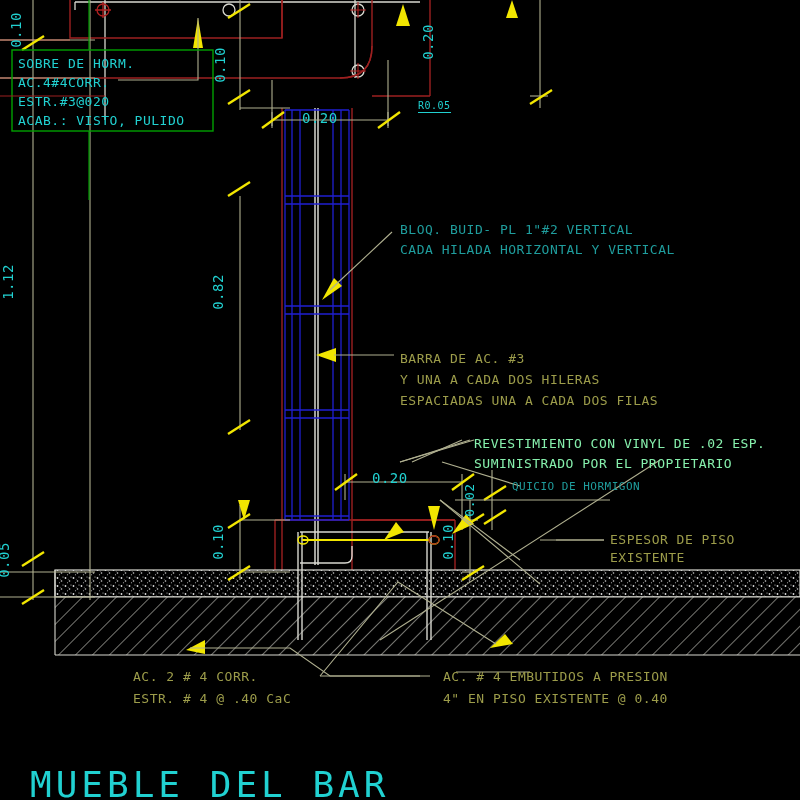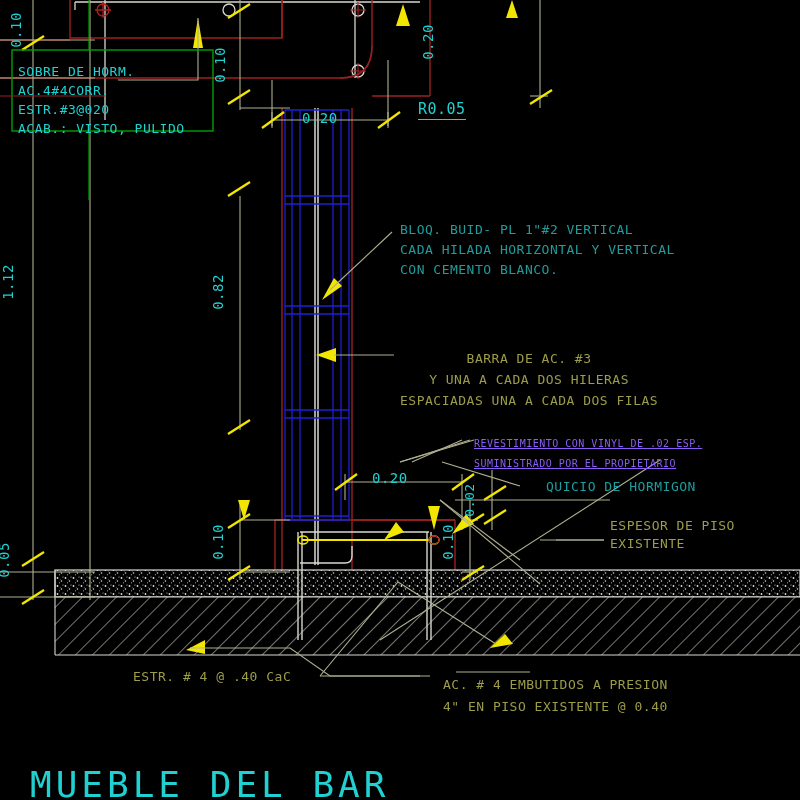--- a/index.html
+++ b/index.html
@@ -235,58 +235,58 @@
 
     <g stroke="#d8d8d0" fill="none" stroke-width="1.2">
       <path d="M 455 500 L 610 500" stroke="#b0b090"></path>
     </g>
 
     <g stroke="#9c2020" fill="none" stroke-width="1.2">
       <path d="M 0 96 L 105 96"></path>
     </g>
   </svg>
 
-  <div style="position:absolute;left:18px;top:54px;color:#21d1d1;font-size:13px;line-height:19px;margin-top:8px;" class="cad-text">
+  <div style="position:absolute;left:18px;top:54px;color:#21d1d1;font-size:13px;line-height:19px;" class="cad-text">
     <div>SOBRE DE HORM.</div>
     <div>AC.4#4CORR.</div>
     <div>ESTR.#3@020</div>
     <div>ACAB.: VISTO, PULIDO</div>
   </div>
 
   <div style="position:absolute;left:400px;top:220px;color:#1f9d9d;font-size:13px;line-height:20px;" class="cad-text">
     <div>BLOQ. BUID- PL 1"#2 VERTICAL</div>
     <div>CADA HILADA HORIZONTAL Y VERTICAL</div>
-    <div>CON CEMENTO BLANCO.</div>
-  </div>
-
-  <div style="position:absolute;left:400px;top:348px;color:#9c9c4a;font-size:13px;line-height:21px;text-align:center;" class="cad-text">
+  </div>
+
+  <div style="position:absolute;left:400px;top:348px;color:#9c9c4a;font-size:13px;line-height:21px;" class="cad-text">
     <div>BARRA DE AC. #3</div>
     <div>Y UNA A CADA DOS HILERAS</div>
     <div>ESPACIADAS UNA A CADA DOS FILAS</div>
   </div>
 
-  <div style="position:absolute;left:474px;top:434px;color:#8b5cf6;font-size:10px;line-height:20px;text-decoration:underline;" class="cad-text">
+  <div style="position:absolute;left:474px;top:434px;color:#86efac;font-size:13px;line-height:20px;" class="cad-text">
     <div>REVESTIMIENTO CON VINYL DE .02 ESP.</div>
     <div>SUMINISTRADO POR EL PROPIETARIO</div>
   </div>
 
-  <div style="position:absolute;left:546px;top:476px;color:#1f9d9d;font-size:13px;line-height:22px;" class="cad-text">
+  <div style="position:absolute;left:512px;top:476px;color:#1f9d9d;font-size:11px;line-height:22px;" class="cad-text">
     <div>QUICIO DE HORMIGON</div>
   </div>
 
-  <div style="position:absolute;left:610px;top:517px;color:#9c9c4a;font-size:13px;line-height:18px;" class="cad-text">
+  <div style="position:absolute;left:610px;top:531px;color:#9c9c4a;font-size:13px;line-height:18px;" class="cad-text">
     <div>ESPESOR DE PISO</div>
     <div>EXISTENTE</div>
   </div>
 
   <div style="position:absolute;left:133px;top:666px;color:#9c9c4a;font-size:13px;line-height:22px;" class="cad-text">
+    <div>AC. 2 # 4 CORR.</div>
     <div>ESTR. # 4 @ .40 CaC</div>
   </div>
 
-  <div style="position:absolute;left:443px;top:666px;color:#9c9c4a;font-size:13px;line-height:22px;margin-top:8px;" class="cad-text">
+  <div style="position:absolute;left:443px;top:666px;color:#9c9c4a;font-size:13px;line-height:22px;" class="cad-text">
     <div>AC. # 4 EMBUTIDOS A PRESION</div>
     <div>4" EN PISO EXISTENTE @ 0.40</div>
   </div>
 
   <div style="position:absolute;left:30px;top:764px;color:#21d1d1;font-size:36px;letter-spacing:4px;white-space:nowrap;" class="cad-text">MUEBLE DEL BAR</div>
 
   <div style="position:absolute;left:-2px;top:10px;width:60px;transform:rotate(-90deg);transform-origin:30px 20px;color:#21d1d1;font-size:14px;text-align:center;" class="cad-text">0.10</div>
 
   <div style="position:absolute;left:-10px;top:262px;width:60px;transform:rotate(-90deg);transform-origin:30px 20px;color:#21d1d1;font-size:14px;text-align:center;" class="cad-text">1.12</div>
 
@@ -295,21 +295,21 @@
   <div style="position:absolute;left:202px;top:45px;width:60px;transform:rotate(-90deg);transform-origin:30px 20px;color:#21d1d1;font-size:14px;text-align:center;" class="cad-text">0.10</div>
 
   <div style="position:absolute;left:200px;top:272px;width:60px;transform:rotate(-90deg);transform-origin:30px 20px;color:#21d1d1;font-size:14px;text-align:center;" class="cad-text">0.82</div>
 
   <div style="position:absolute;left:200px;top:522px;width:60px;transform:rotate(-90deg);transform-origin:30px 20px;color:#21d1d1;font-size:14px;text-align:center;" class="cad-text">0.10</div>
 
   <div style="position:absolute;left:410px;top:22px;width:60px;transform:rotate(-90deg);transform-origin:30px 20px;color:#21d1d1;font-size:14px;text-align:center;" class="cad-text">0.20</div>
 
   <div style="position:absolute;left:302px;top:110px;color:#21d1d1;font-size:14px;" class="cad-text">0.20</div>
 
-  <div style="position:absolute;left:418px;top:100px;color:#21d1d1;font-size:15px;border-bottom:1px solid #21d1d1;padding-bottom:1px;" class="cad-text">R0.05</div>
+  <div style="position:absolute;left:418px;top:100px;color:#21d1d1;font-size:10px;border-bottom:1px solid #21d1d1;padding-bottom:1px;" class="cad-text">R0.05</div>
 
   <div style="position:absolute;left:372px;top:470px;color:#21d1d1;font-size:14px;" class="cad-text">0.20</div>
 
   <div style="position:absolute;left:452px;top:480px;width:60px;transform:rotate(-90deg);transform-origin:30px 20px;color:#21d1d1;font-size:13px;text-align:center;" class="cad-text">0.02</div>
 
   <div style="position:absolute;left:430px;top:522px;width:60px;transform:rotate(-90deg);transform-origin:30px 20px;color:#21d1d1;font-size:14px;text-align:center;" class="cad-text">0.10</div>
 
 </div>
 
 </body></html>

